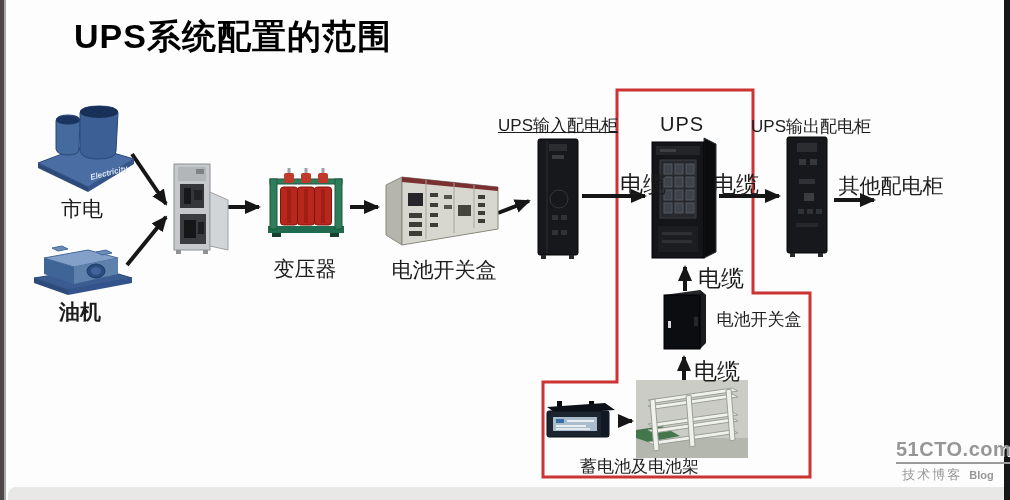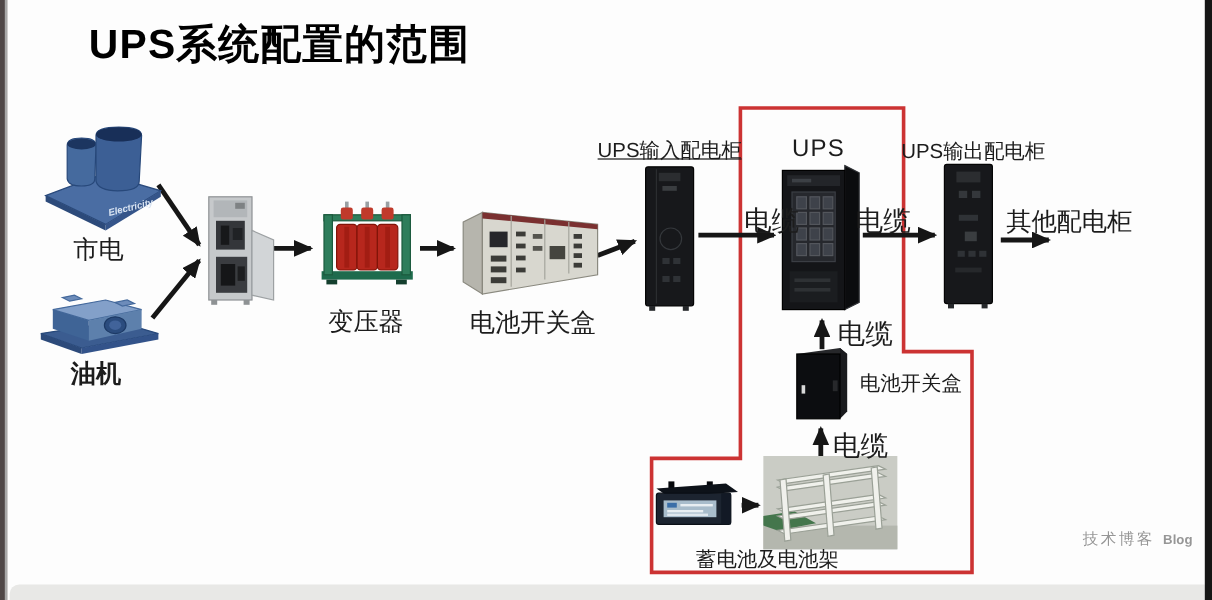--- a/index.html
+++ b/index.html
@@ -295,19 +295,20 @@
   </div>
   <div class="lbl lbl-small" style="left:713px; top:309px; width:92px;">电池开关盒</div>
   <div class="lbl lbl-small" style="left:580px; top:456px; width:116px;">蓄电池及电池架</div>
 
   <div class="lbl lbl-cable" style="left:620px; top:170px; width:42px;">电缆</div>
   <div class="lbl lbl-cable" style="left:713px; top:170px; width:42px;">电缆</div>
   <div class="lbl lbl-cable" style="left:698px; top:264px; width:42px;">电缆</div>
   <div class="lbl lbl-cable" style="left:694px; top:357px; width:42px;">电缆</div>
 
   <div class="watermark">
+    <span class="wm-site">51CTO.com</span>
     <div class="wm-row">
       <span class="wm-tagline">技术博客</span>
       <span class="wm-blog">Blog</span>
     </div>
   </div>
 
 </div>
 
 </body></html>

